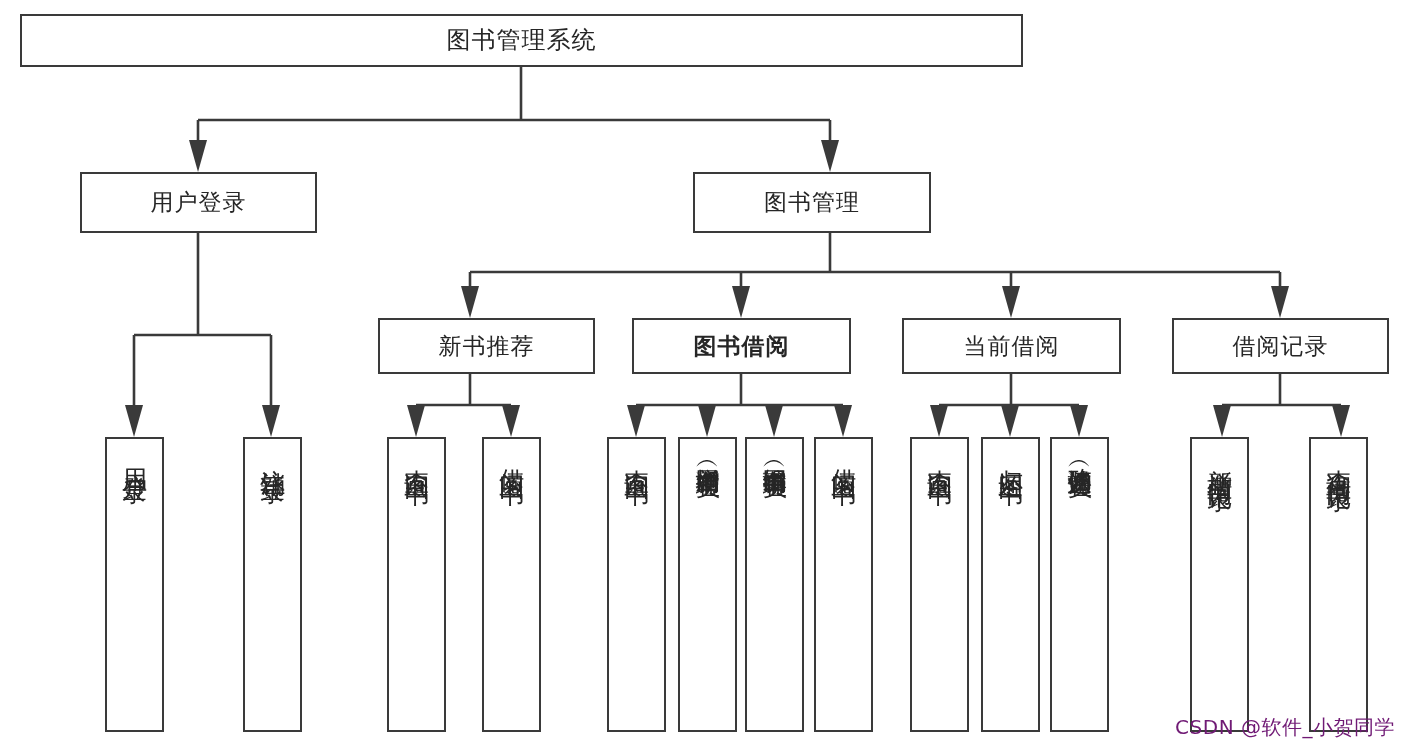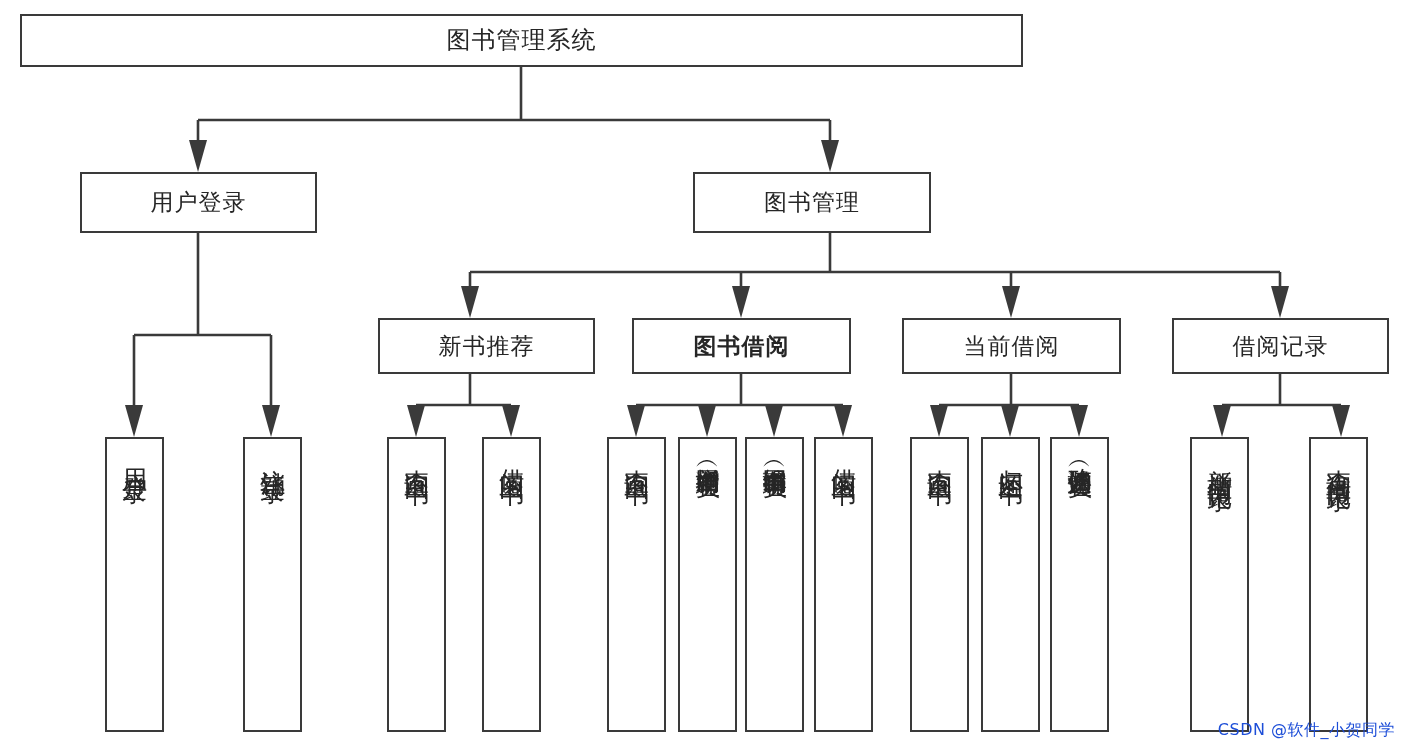--- a/index.html
+++ b/index.html
@@ -84,21 +84,21 @@
   #l-13{left:1309px;}
 
   
   #wires{position:absolute;left:0;top:0;width:1405px;height:747px;z-index:1;}
   #wires line, #wires path{stroke:#3a3a3a;stroke-width:2.6;fill:none;}
   #wires polygon{fill:#3a3a3a;}
 
   
   #watermark{
     position:absolute;right:10px;bottom:6px;
-    font-size:16px;color:#1d4ed8;
+    font-size:20px;color:#701a75;
     letter-spacing:0.5px;
     white-space:nowrap;
     z-index:9;
     pointer-events:none;
   }
 </style>
 </head>
 <body>
 
 <div id="diagram">

